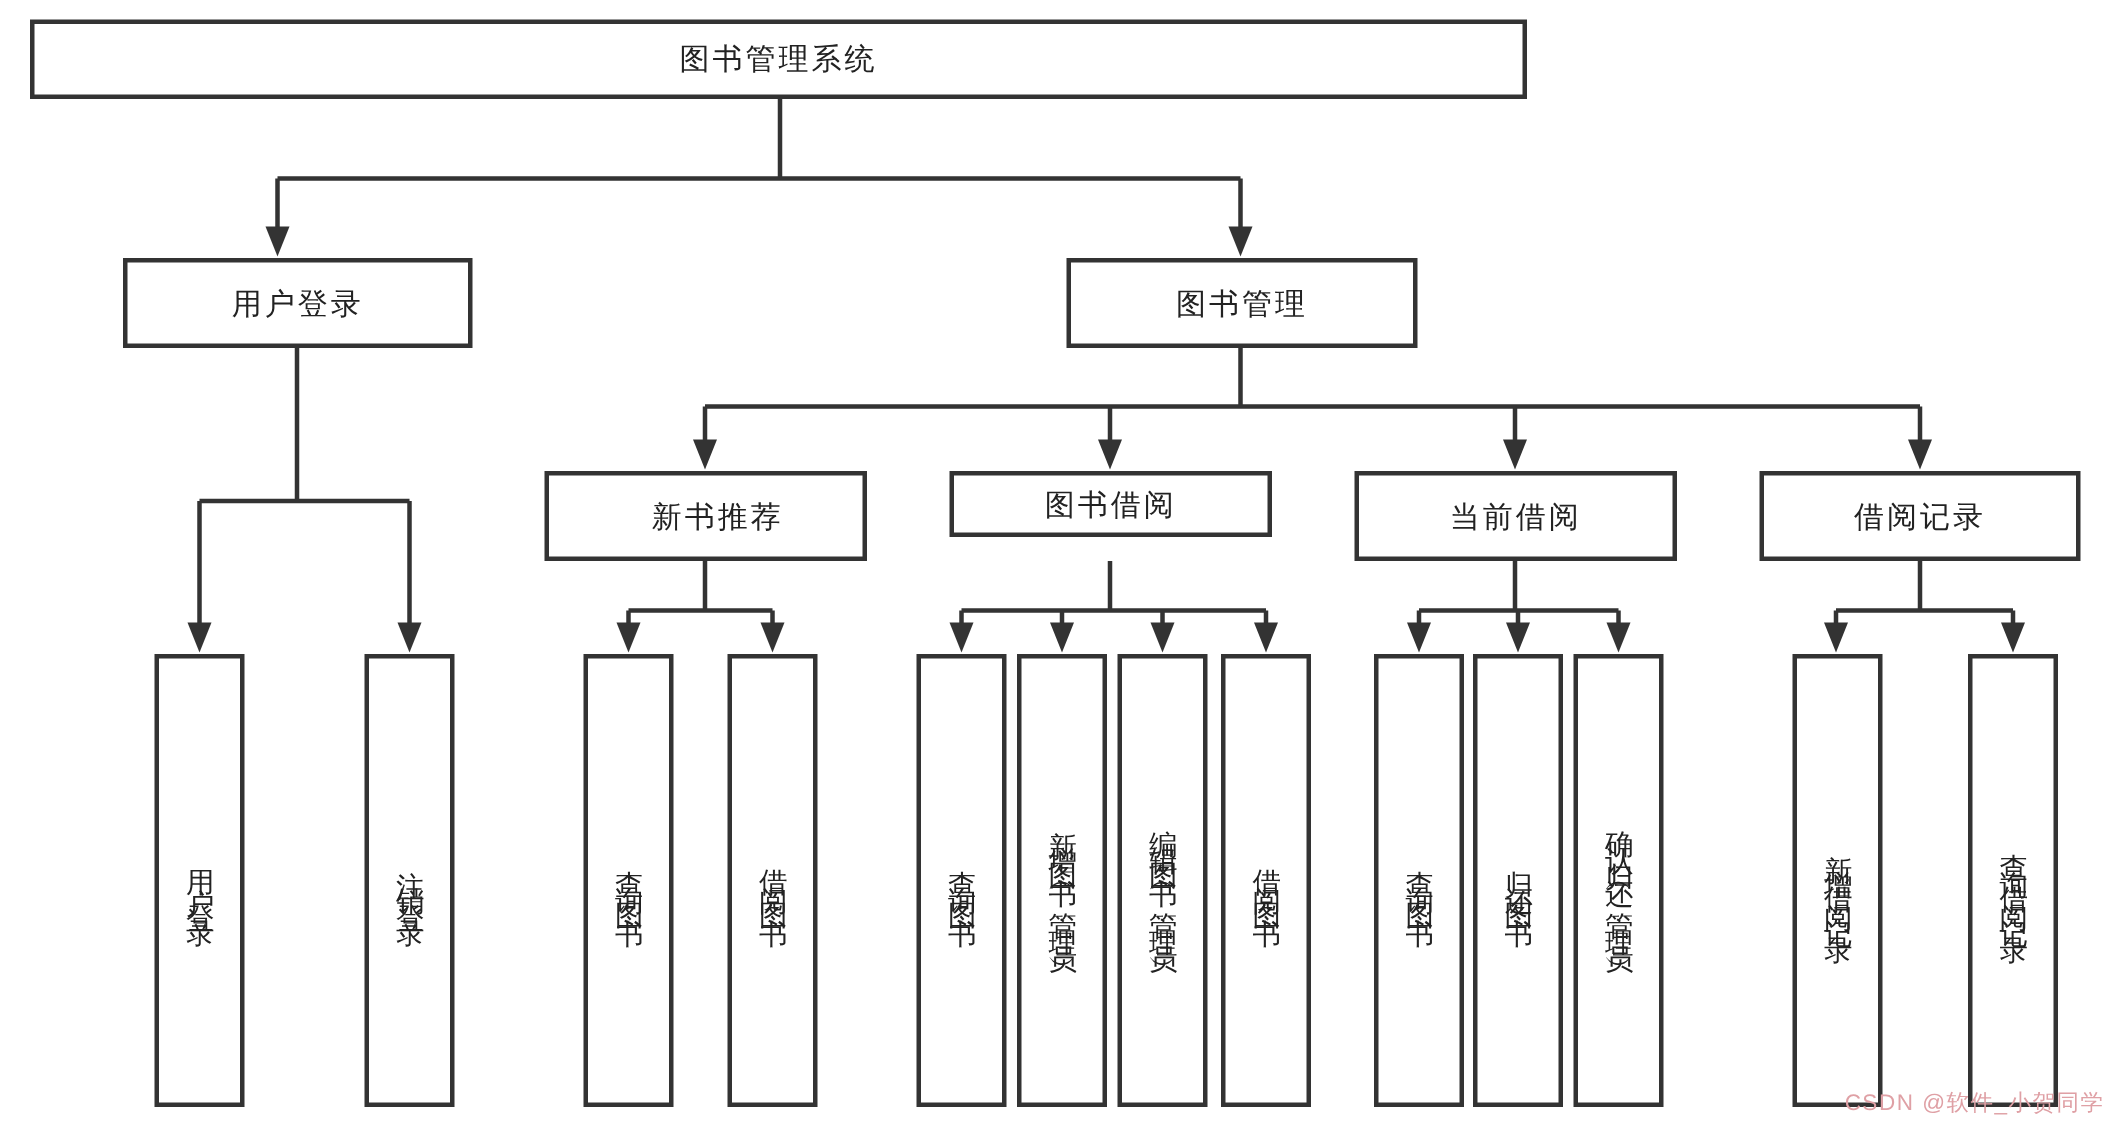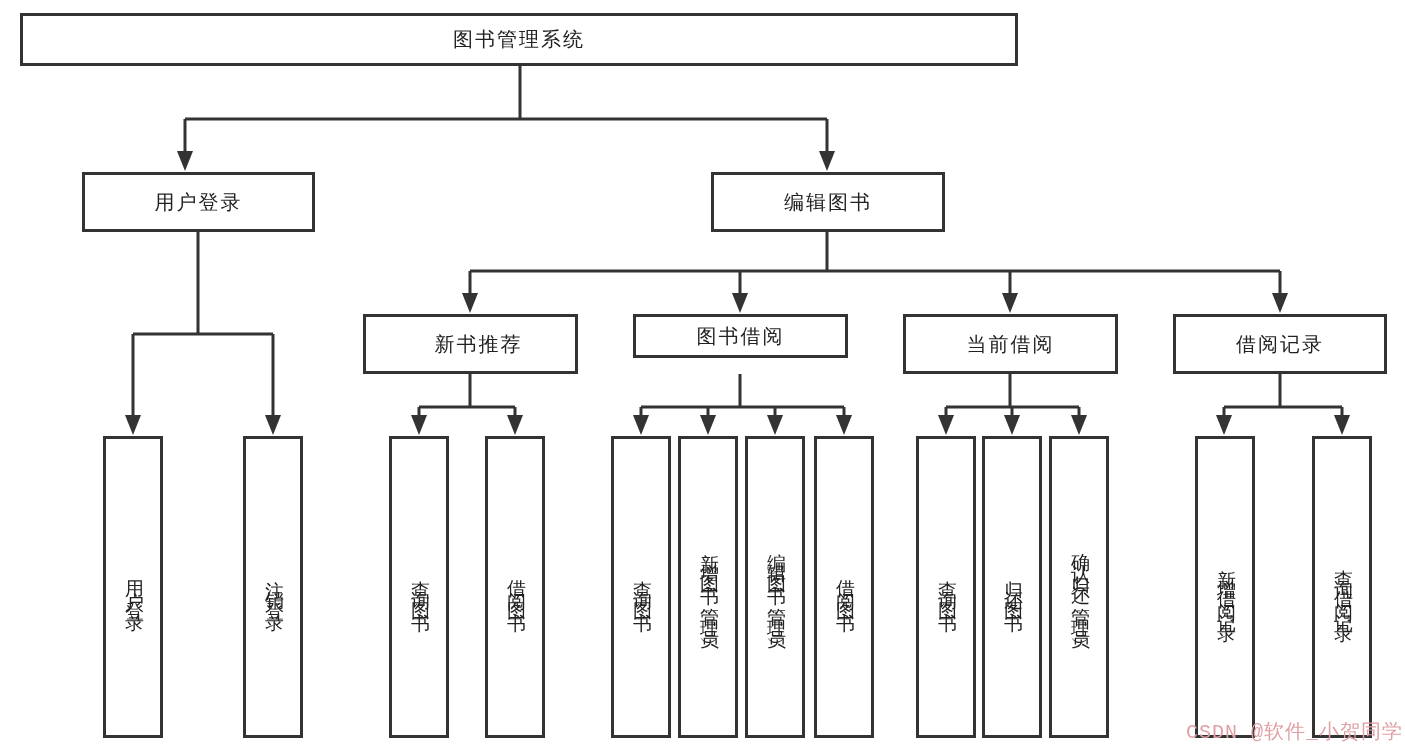--- a/index.html
+++ b/index.html
@@ -1,20 +1,20 @@
 <!DOCTYPE html>
 <html><head>
 <meta charset="utf-8">
 <style>
   html,body{margin:0;padding:0;background:#ffffff;}
   #canvas{
     position:relative;
     width:1405px;height:747px;
     background:#ffffff;
-    font-family:Liberation Mono, monospace;
+    font-family:Liberation Sans, sans-serif;
     color:#222222;
     overflow:hidden;
   }
   #connector-layer{position:absolute;left:0;top:0;}
   .node{
     position:absolute;
     border:3px solid #333333;
     background:#ffffff;
     display:flex;align-items:center;justify-content:center;
     box-sizing:border-box;
@@ -27,21 +27,21 @@
   .leaf .lbl{
     writing-mode:vertical-rl;
     text-orientation:mixed;
     font-size:19px;
     letter-spacing:11px;
     line-height:1;
   }
   #watermark{
     position:absolute;
     right:2px;bottom:2px;
-    font-size:20px;
+    font-size:15px;
     letter-spacing:1px;
     white-space:nowrap;
     z-index:5;
   }
 </style>
 </head>
 <body>
 
 <div id="canvas">
 
@@ -79,21 +79,21 @@
   </svg>
 
   <div class="node" style="left:20px;top:13px;width:998px;height:53px;">
     <span class="lbl">图书管理系统</span>
   </div>
 
   <div class="node" style="left:82px;top:172px;width:233px;height:60px;">
     <span class="lbl">用户登录</span>
   </div>
   <div class="node" style="left:711px;top:172px;width:234px;height:60px;">
-    <span class="lbl">编辑图书</span>
+    <span class="lbl">图书管理</span>
   </div>
 
   <div class="node" style="left:363px;top:314px;width:215px;height:60px;padding-left:16px;">
     <span class="lbl">新书推荐</span>
   </div>
   <div class="node" style="left:633px;top:314px;width:215px;height:44px;">
     <span class="lbl">图书借阅</span>
   </div>
   <div class="node" style="left:903px;top:314px;width:215px;height:60px;">
     <span class="lbl">当前借阅</span>

